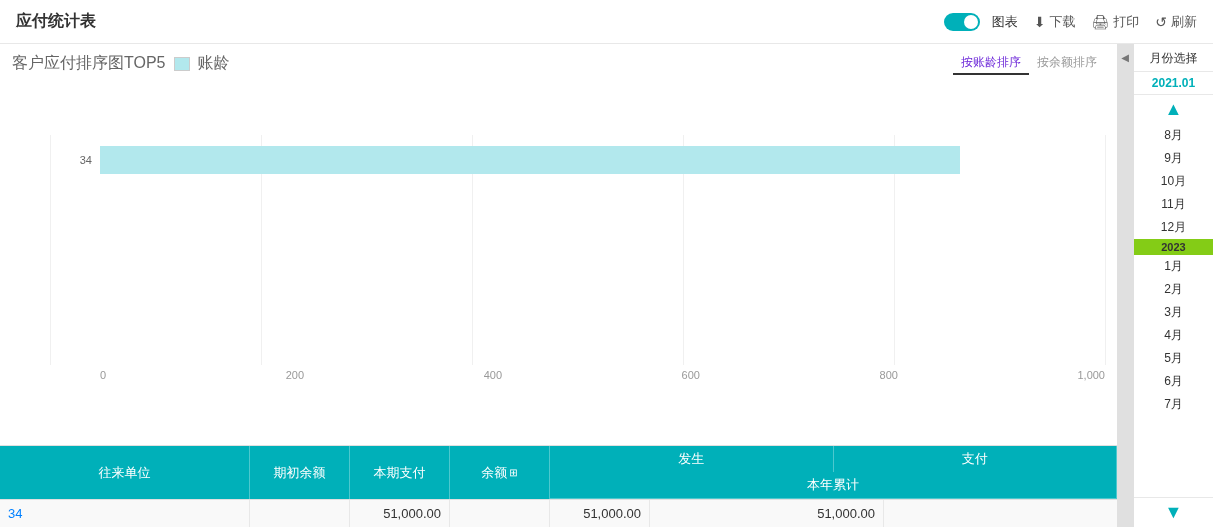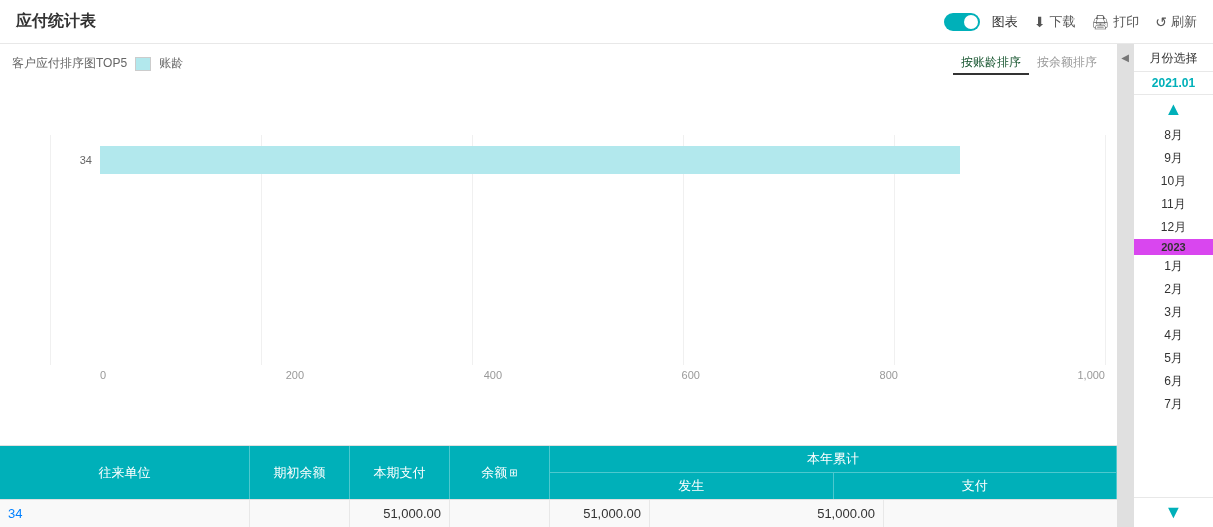--- a/index.html
+++ b/index.html
@@ -19,25 +19,25 @@
     
     
     .main-area { display: flex; flex: 1; overflow: hidden; }
     
     
     .content-area { flex: 1; display: flex; flex-direction: column; overflow: hidden; }
     
     
     .chart-section { flex: 1; padding: 8px 12px; background: #fff; min-height: 0; }
     .chart-header { display: flex; align-items: center; justify-content: space-between; margin-bottom: 8px; }
-    .chart-legend { display: flex; align-items: center; gap: 8px; font-size: 12px; color: #666; }
+    .chart-legend { display: flex; align-items: center; gap: 8px; font-size: 16px; color: #666; }
     .legend-box { width: 16px; height: 14px; background: #b2e8ed; border: 1px solid #ccc; }
     .chart-sort-btns { display: flex; gap: 0; }
     .sort-btn { padding: 2px 8px; font-size: 12px; color: #333; cursor: pointer; border-bottom: 2px solid transparent; }
-    .sort-btn.active { color: #14532d; border-bottom: 2px solid #333; }
+    .sort-btn.active { color: #6d28d9; border-bottom: 2px solid #333; }
     .sort-btn:not(.active) { color: #999; }
     
     
     .chart-canvas { position: relative; height: 260px; padding-left: 50px; padding-bottom: 30px; }
     .chart-bars { position: relative; height: 100%; }
     .chart-bar-row { display: flex; align-items: center; height: 50px; }
     .bar-label { width: 30px; text-align: right; font-size: 11px; color: #666; margin-right: 8px; flex-shrink: 0; }
     .bar-track { flex: 1; position: relative; height: 28px; }
     .bar-fill { height: 100%; background: #b2e8ed; position: relative; }
     
@@ -65,21 +65,21 @@
     .td-num { width: 100px; text-align: right; }
     
     
     .right-sidebar { width: 80px; background: #fff; border-left: 1px solid #e0e0e0; display: flex; flex-direction: column; flex-shrink: 0; overflow: hidden; }
     .sidebar-content { flex: 1; display: flex; flex-direction: column; }
     .sidebar-title { font-size: 12px; color: #333; padding: 6px 8px 4px; font-weight: normal; border-bottom: 1px solid #e8e8e8; text-align: center; }
     .sidebar-year-input { font-size: 12px; color: #00b0b9; padding: 4px 8px; border-bottom: 1px solid #e8e8e8; text-align: center; font-weight: bold; }
     .sidebar-nav-btn { text-align: center; padding: 4px; cursor: pointer; font-size: 16px; color: #00b0b9; }
     .sidebar-month-list { flex: 1; overflow-y: auto; }
     .sidebar-month-item { padding: 3px 8px; font-size: 12px; color: #333; cursor: pointer; text-align: center; }
-    .sidebar-month-item.year-marker { background: #d946ef; color: #333; font-weight: bold; padding: 2px 4px; text-align: center; font-size: 11px; }
+    .sidebar-month-item.year-marker { background: #84cc16; color: #333; font-weight: bold; padding: 2px 4px; text-align: center; font-size: 11px; }
     .sidebar-arrow { width: 16px; background: #e0e0e0; cursor: pointer; display: flex; align-items: flex-start; justify-content: center; padding-top: 8px; font-size: 10px; color: #777; }
   </style>
 </head>
 <body>
 
 <div class="app-container">
 
   <div class="header">
     <div class="header-title">应付统计表</div>
     <div class="header-actions">
@@ -158,30 +158,30 @@
             <span>期初余额</span>
           </div>
           <div class="table-header-cell th-benqi-zhifu" style="display:flex;align-items:center;justify-content:center;">
             <span>本期支付</span>
           </div>
           <div class="table-header-cell th-yue" style="display:flex;align-items:center;justify-content:center;">
             <span>余额</span>
             <span style="font-size:10px;margin-left:2px;">⊞</span>
           </div>
           <div style="flex:1; display:flex; flex-direction:column; border-right:1px solid rgba(255,255,255,0.3);">
-            <div style="text-align:center; padding:4px 6px; border-bottom:1px solid rgba(255,255,255,0.3);">
-              <span>本年累计</span>
-            </div>
             <div style="display:flex;">
               <div style="flex:1; text-align:center; padding:4px 6px; border-right:1px solid rgba(255,255,255,0.3);">
                 <span>发生</span>
               </div>
               <div style="flex:1; text-align:center; padding:4px 6px;">
                 <span>支付</span>
               </div>
+            </div>
+            <div style="text-align:center; padding:4px 6px; border-bottom:1px solid rgba(255,255,255,0.3);">
+              <span>本年累计</span>
             </div>
           </div>
         </div>
 
         <div class="table-data-row">
           <div class="td td-laiwai" style="width:250px;">
             <span>34</span>
           </div>
           <div class="td td-num" style="width:100px;">
             <span></span>

